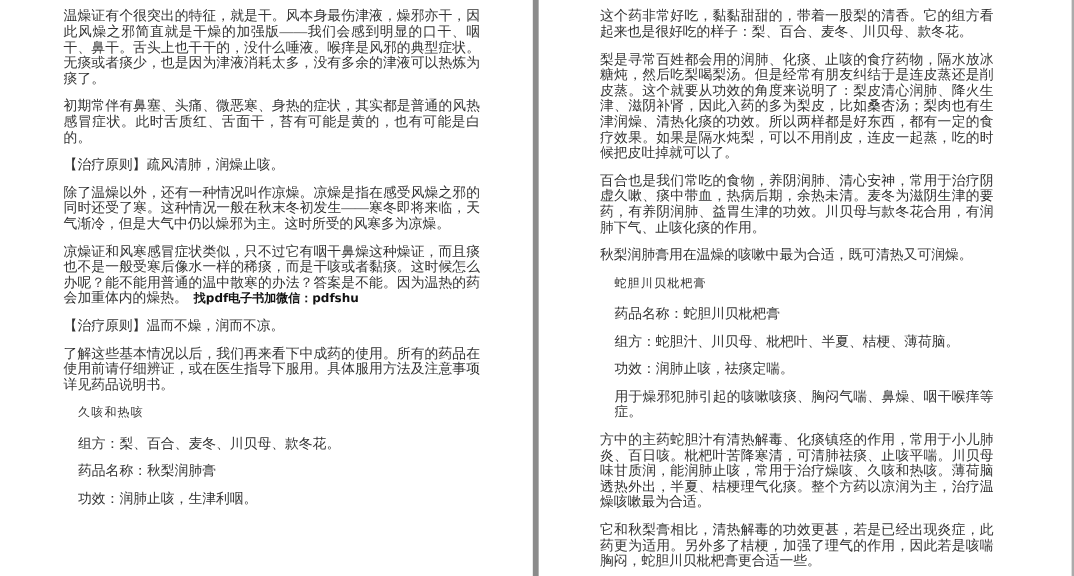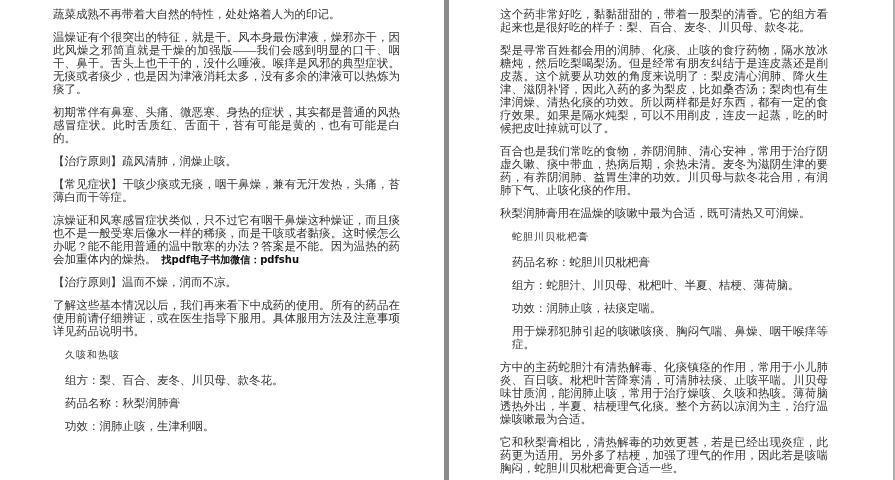--- a/index.html
+++ b/index.html
@@ -63,25 +63,24 @@
     padding-left: 5px;
     white-space: nowrap;
   }
 </style>
 </head>
 <body>
 
 <div class="spread">
 
   <div class="page page-left">
-    <p class="body">蔬菜成熟不再带着大自然的特性，处处烙着人为的印记。</p>
     <p class="body">温燥证有个很突出的特征，就是干。风本身最伤津液，燥邪亦干，因此风燥之邪简直就是干燥的加强版——我们会感到明显的口干、咽干、鼻干。舌头上也干干的，没什么唾液。喉痒是风邪的典型症状。无痰或者痰少，也是因为津液消耗太多，没有多余的津液可以热炼为痰了。</p>
     <p class="body">初期常伴有鼻塞、头痛、微恶寒、身热的症状，其实都是普通的风热感冒症状。此时舌质红、舌面干，苔有可能是黄的，也有可能是白的。</p>
     <p class="body">【治疗原则】疏风清肺，润燥止咳。</p>
-    <p class="body">【常见症状】干咳少痰或无痰，咽干鼻燥，兼有无汗发热，头痛，苔薄白而干等症。</p>
+    <p class="body">除了温燥以外，还有一种情况叫作凉燥。凉燥是指在感受风燥之邪的同时还受了寒。这种情况一般在秋末冬初发生——寒冬即将来临，天气渐冷，但是大气中仍以燥邪为主。这时所受的风寒多为凉燥。</p>
     <p class="body"><span>凉燥证和风寒感冒症状类似，只不过它有咽干鼻燥这种燥证，而且痰也不是一般受寒后像水一样的稀痰，而是干咳或者黏痰。这时候怎么办呢？能不能用普通的温中散寒的办法？答案是不能。因为温热的药会加重体内的燥热。</span><span class="watermark">找pdf电子书加微信：pdfshu</span></p>
     <p class="body">【治疗原则】温而不燥，润而不凉。</p>
     <p class="body">了解这些基本情况以后，我们再来看下中成药的使用。所有的药品在使用前请仔细辨证，或在医生指导下服用。具体服用方法及注意事项详见药品说明书。</p>
     <h2 class="heading">久咳和热咳</h2>
     <p class="info">组方：梨、百合、麦冬、川贝母、款冬花。</p>
     <p class="info">药品名称：秋梨润肺膏</p>
     <p class="info">功效：润肺止咳，生津利咽。</p>
 
   </div>
 

